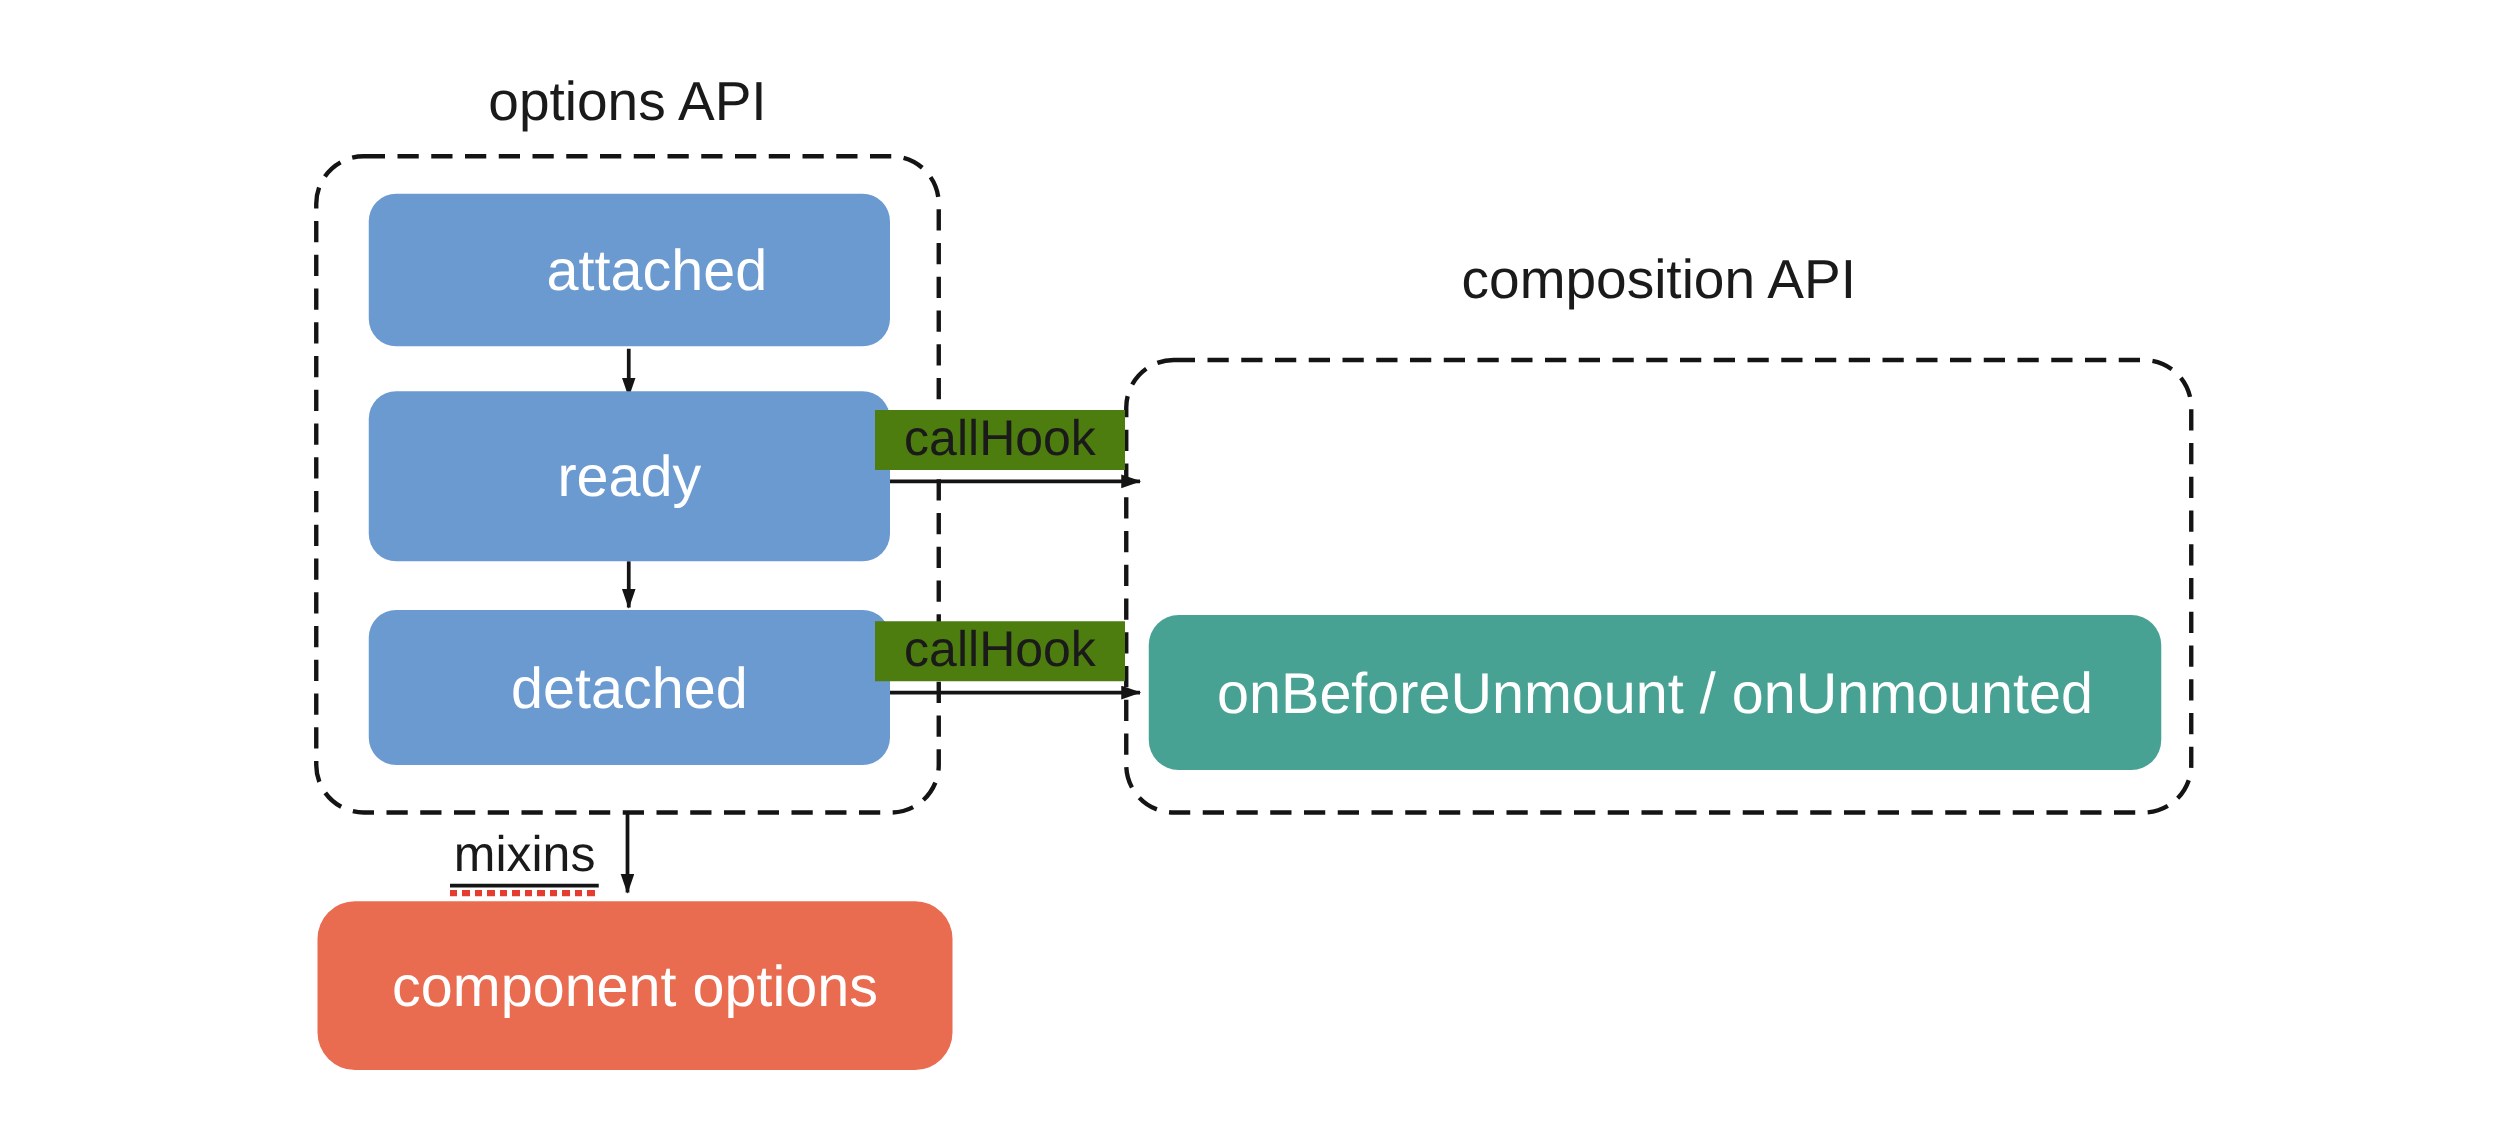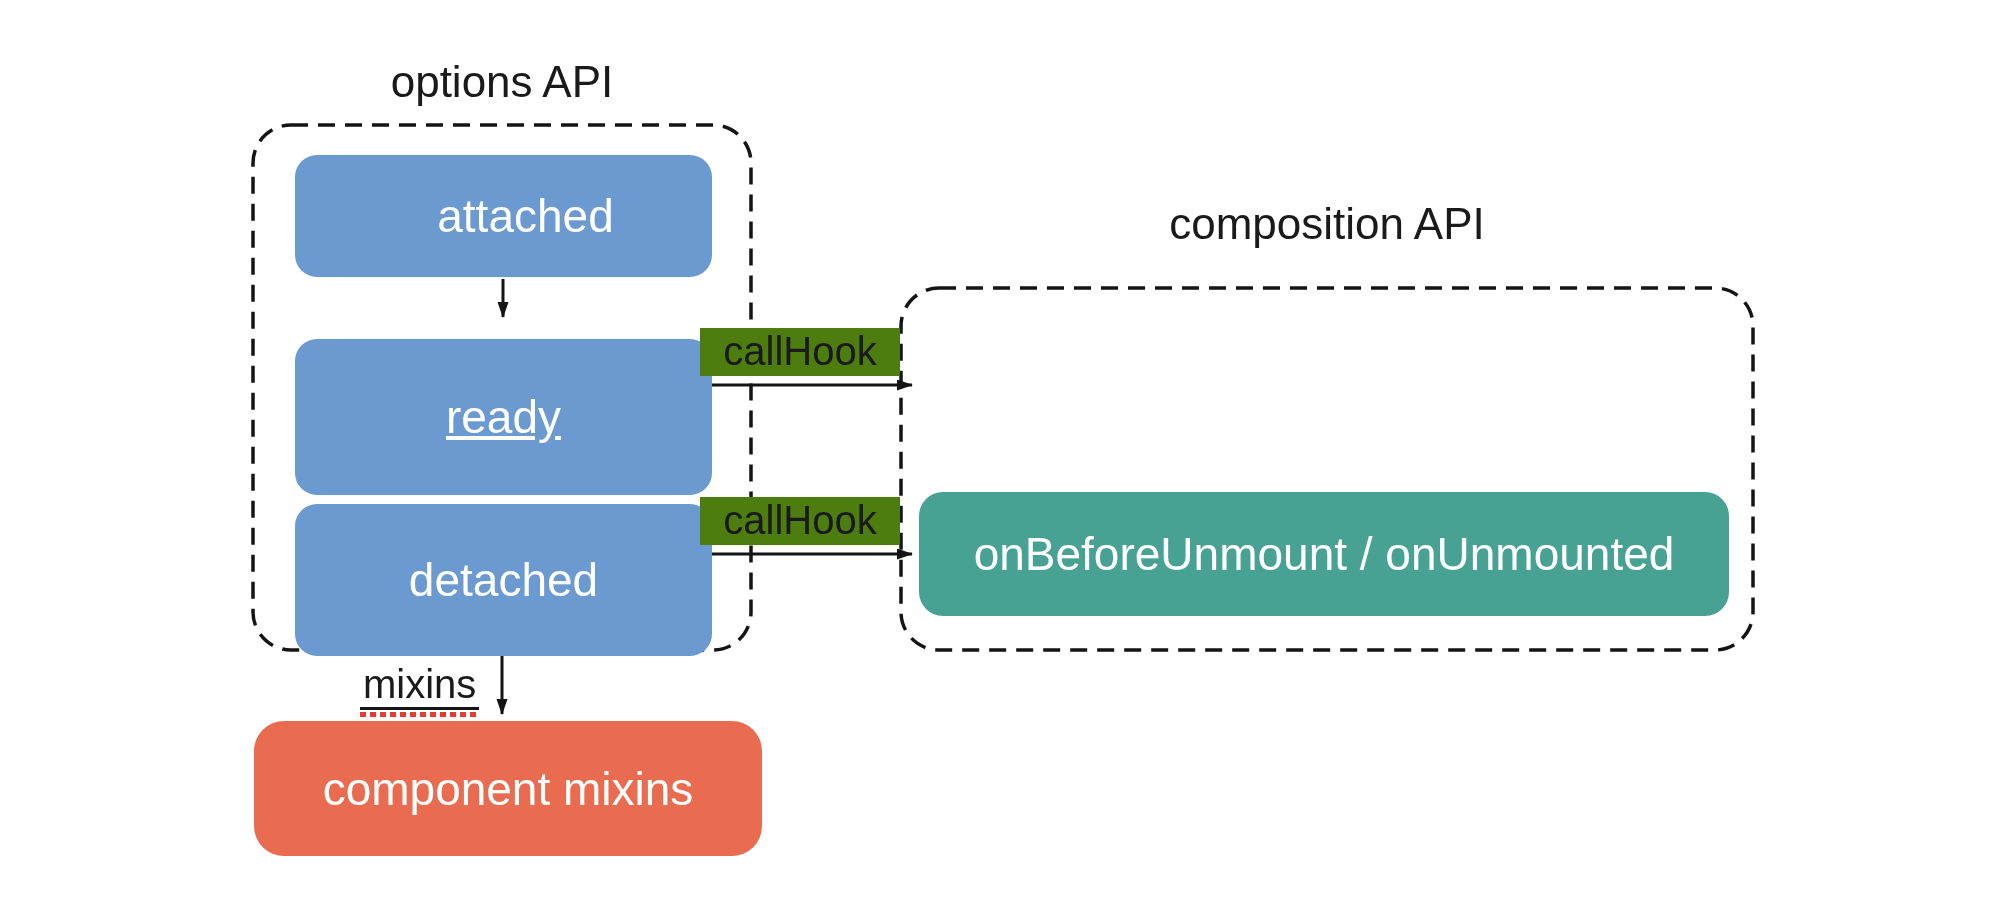--- a/index.html
+++ b/index.html
@@ -40,22 +40,22 @@
     color: var(--box-text, #ffffff);
     font-size: 46px;
     line-height: 1;
     box-sizing: border-box;
   }
   .node-lifecycle { background: var(--lifecycle-box, #6b9ad1); border-radius: 22px; }
   .node-hook      { background: var(--hook-box, #48a294);      border-radius: 24px; }
   .node-options   { background: var(--options-box, #e96b50);   border-radius: 30px; }
 
   .node-attached { left: 295px; top: 155px; width: 417px; height: 122px; padding-left: 44px; }
-  .node-ready    { left: 295px; top: 339px; width: 417px; height: 156px; text-decoration: underline; }
-  .node-detached { left: 295px; top: 504px; width: 417px; height: 152px; }
+  .node-ready    { left: 295px; top: 313px; width: 417px; height: 136px; }
+  .node-detached { left: 295px; top: 488px; width: 417px; height: 124px; }
 
   .node-mount   { left: 919px; top: 323px; width: 810px; height: 124px; }
   .node-unmount { left: 919px; top: 492px; width: 810px; height: 124px; }
 
   .node-component-options { left: 254px; top: 721px; width: 508px; height: 135px; }
 
   .hook-label {
     position: absolute;
     left: 700px;
     width: 200px;
@@ -135,21 +135,21 @@
   <div class="node node-lifecycle node-detached">
     <span>detached</span>
   </div>
 
 
   <div class="node node-hook node-unmount">
     <span>onBeforeUnmount / onUnmounted</span>
   </div>
 
   <div class="node node-options node-component-options">
-    <span>component mixins</span>
+    <span>component options</span>
   </div>
 
   <div class="hook-label hook-label-1">callHook</div>
 
   <div class="hook-label hook-label-2">callHook</div>
 
   <div class="mixins-wrap">
     <span class="mixins-text">mixins</span>
     <div class="mixins-dots"></div>
   </div>

